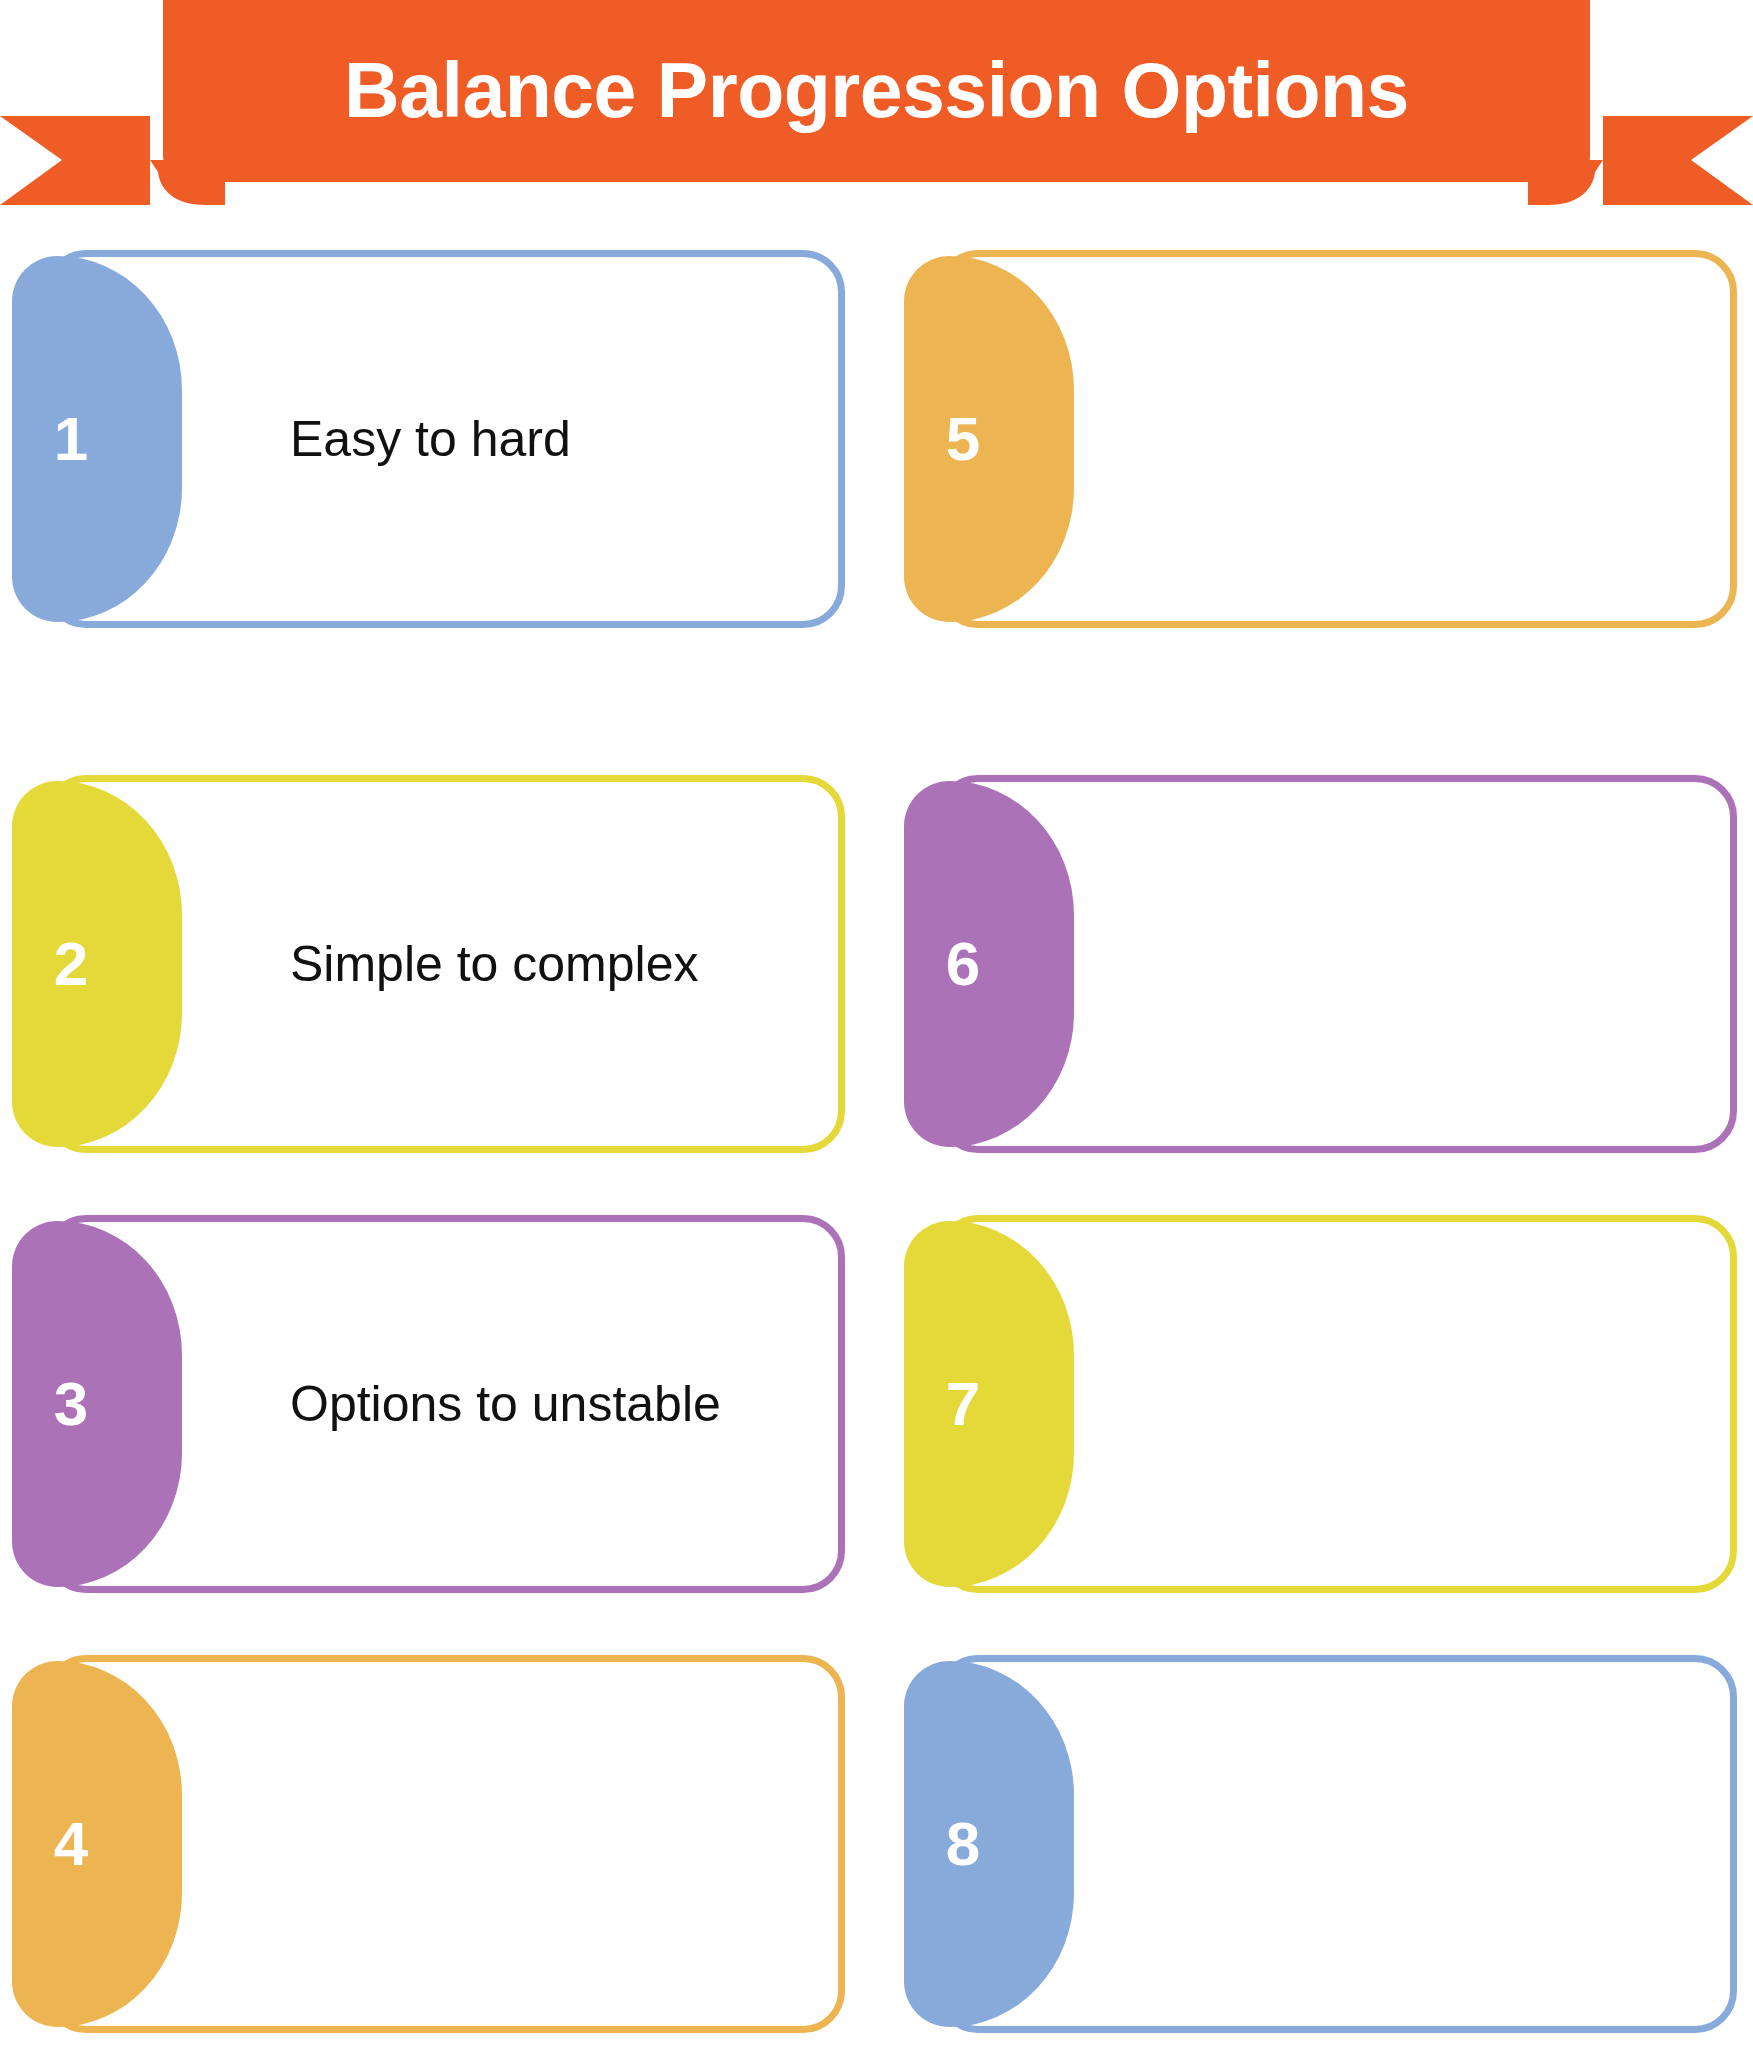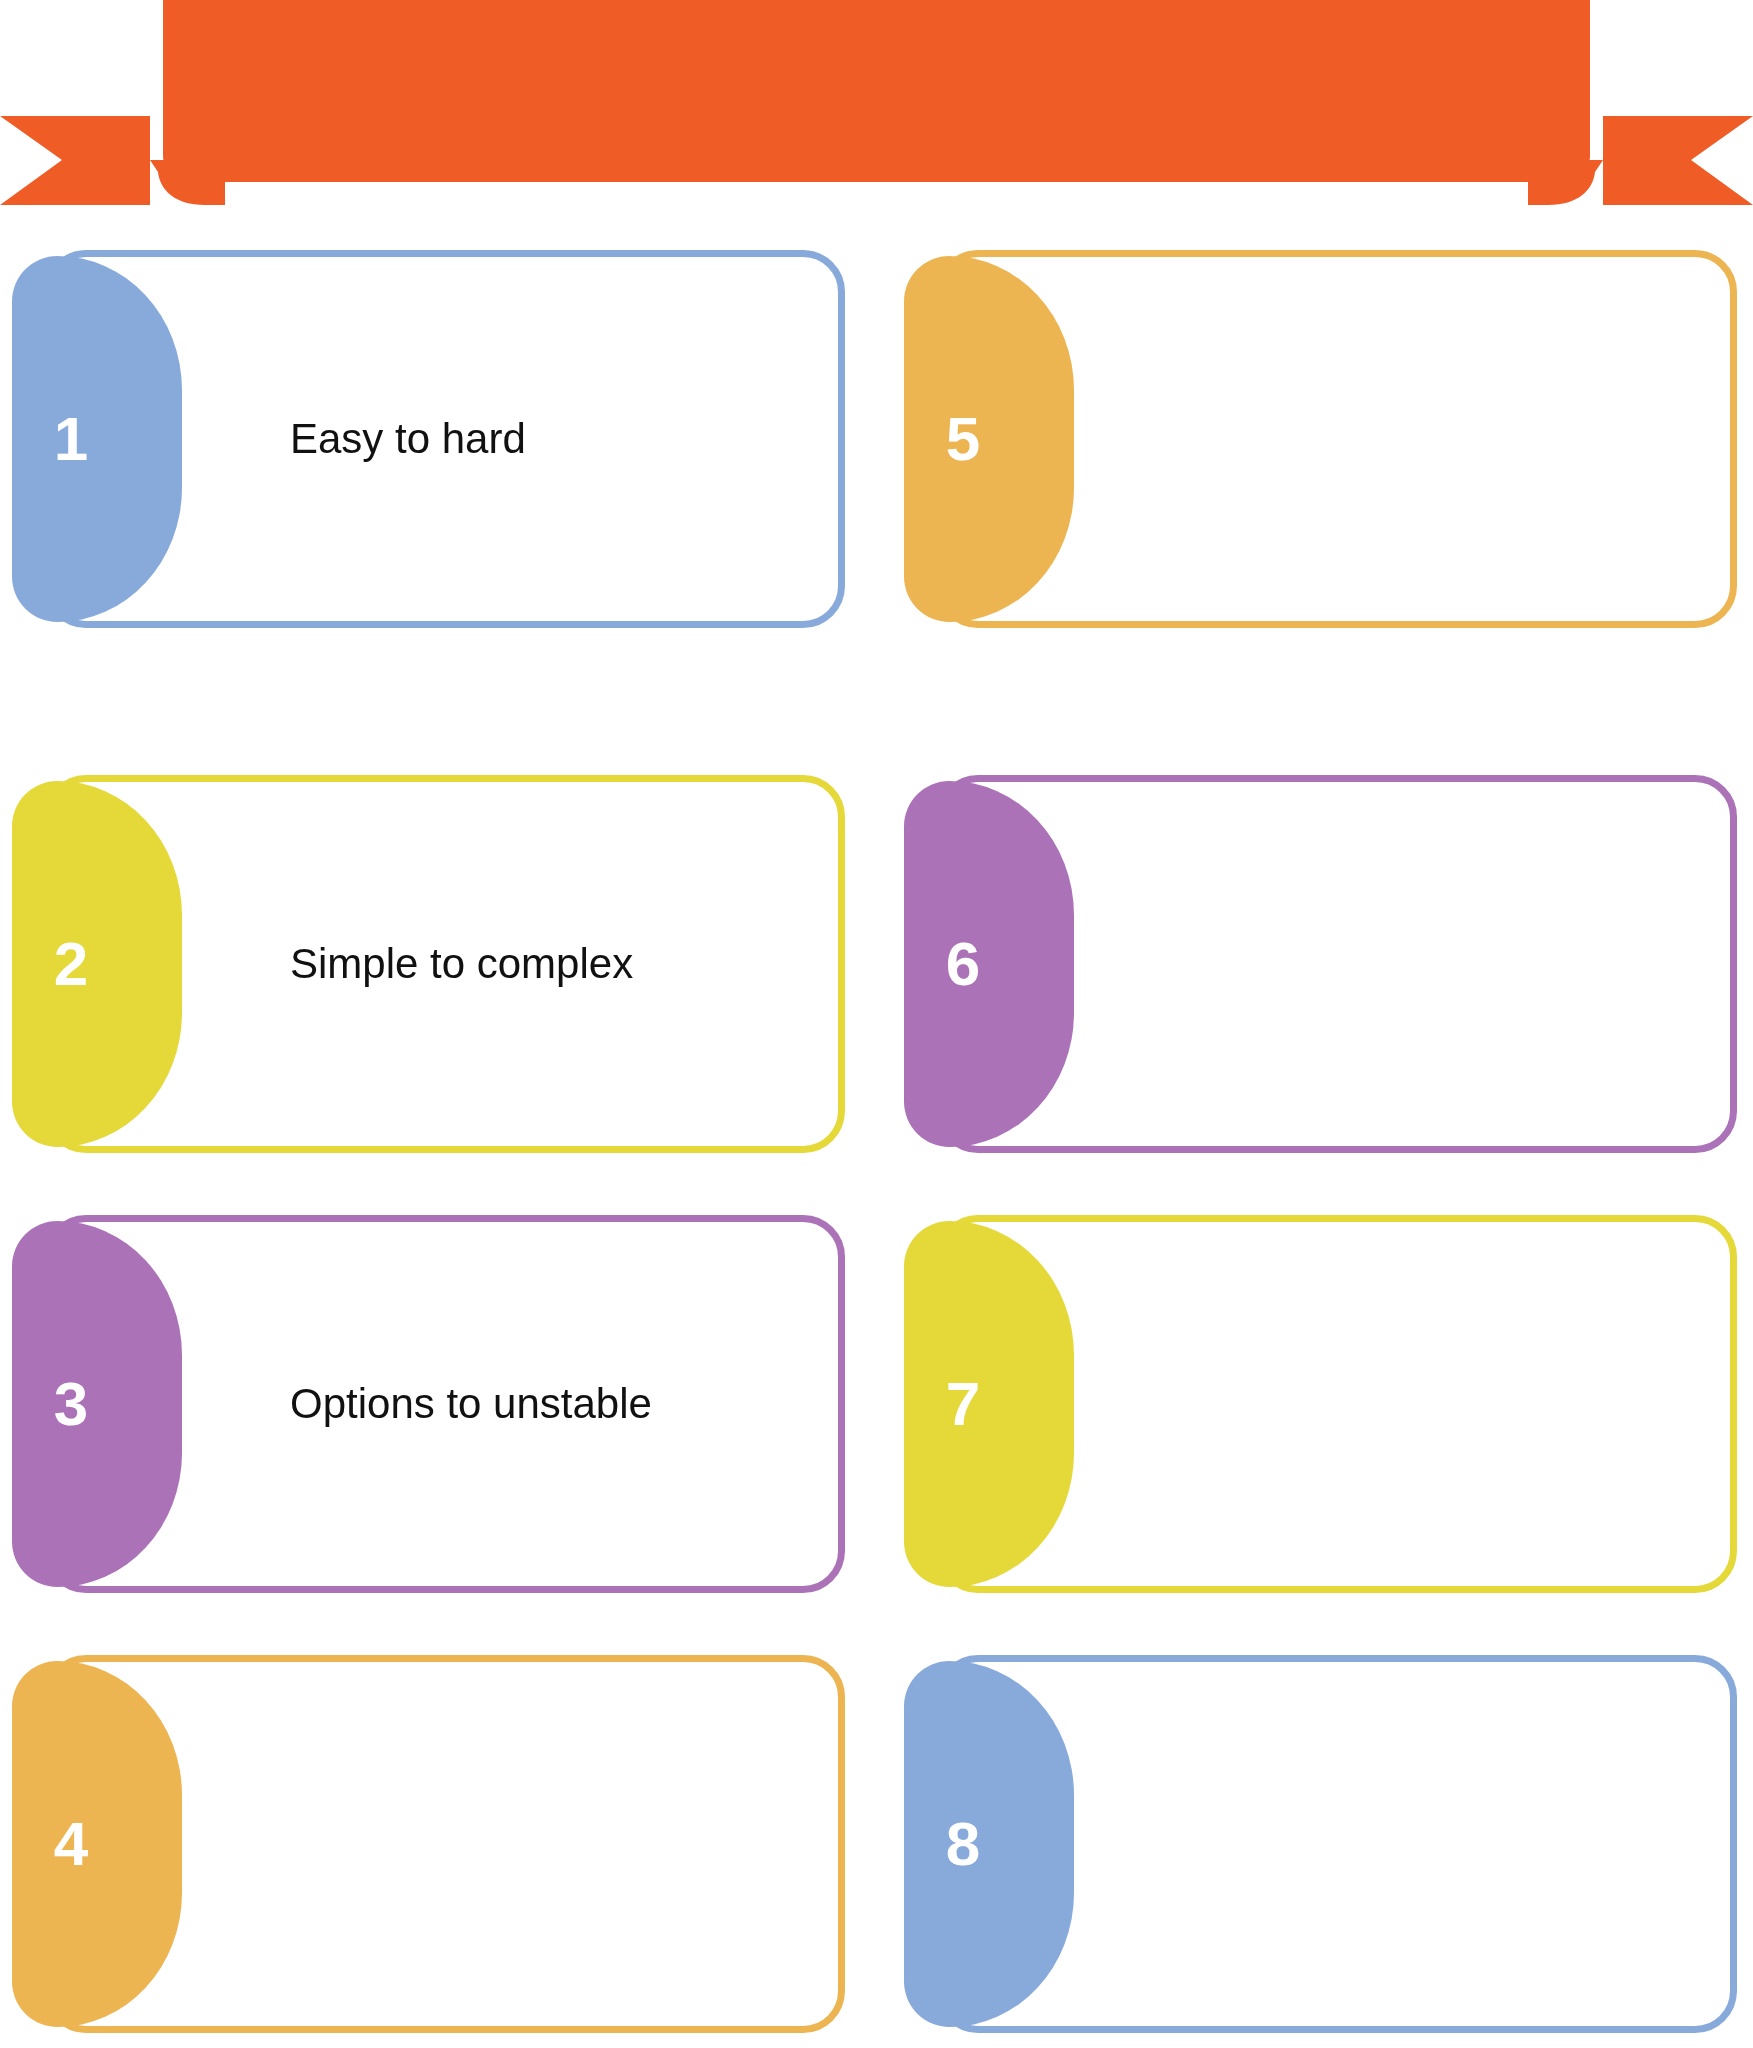--- a/index.html
+++ b/index.html
@@ -103,21 +103,21 @@
 
   .card-label {
     position: absolute;
     left: 278px;
     right: 40px;
     top: 0;
     bottom: 0;
     display: flex;
     align-items: center;
     color: #111111;
-    font-size: 42px;
+    font-size: 50px;
     font-weight: normal;
     line-height: 1.26;
     white-space: pre-line;
   }
 
   
   .col-left  { left: 12px;  width: 833px; }
   .col-right { left: 904px; width: 833px; }
 
   .row-1 { top: 35px;   height: 378px; }
@@ -140,20 +140,21 @@
     <path d="M 1753 116 L 1603 116 L 1603 205 L 1753 205 L 1691 160 Z" fill="#EF5C26"></path>
 
     <path d="M 1603 160 L 1528 160 L 1528 205 L 1548 205
              C 1578 205 1593 190 1595 172 Z" fill="#EF5C26"></path>
 
     <path d="M 163 0 L 1590 0 L 1590 155
              C 1590 172 1578 182 1560 182
              L 193 182
              C 175 182 163 172 163 155 Z" fill="#EF5C26"></path>
   </svg>
+  <div id="banner-title">Balance Progression Options</div>
 </div>
 
 <div id="cards">
 
   <div class="card col-left row-1">
     <div class="card-outline" style="border-color:#88AADB"></div>
     <div class="card-blob" style="background:#88AADB">
       <div class="card-number">1</div>
     </div>
     <div class="card-label">Easy to hard</div>

